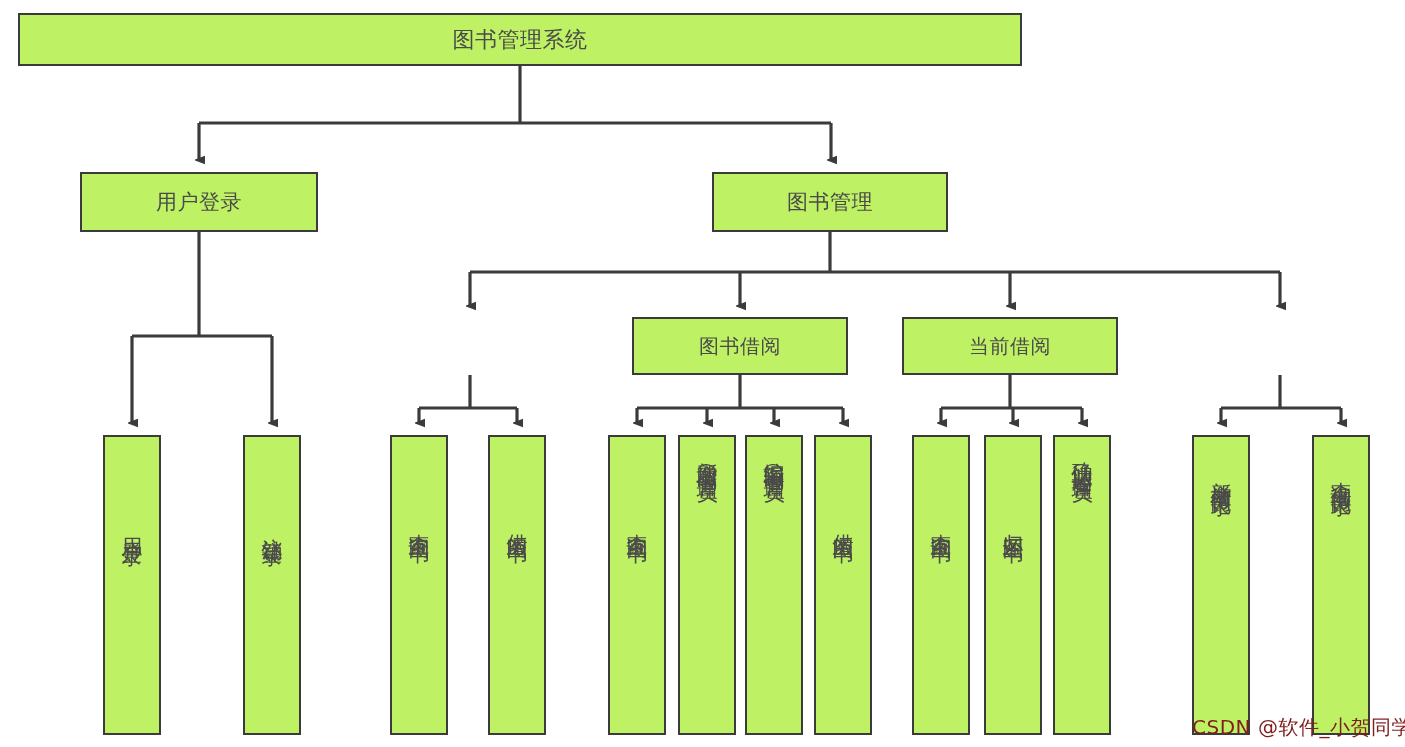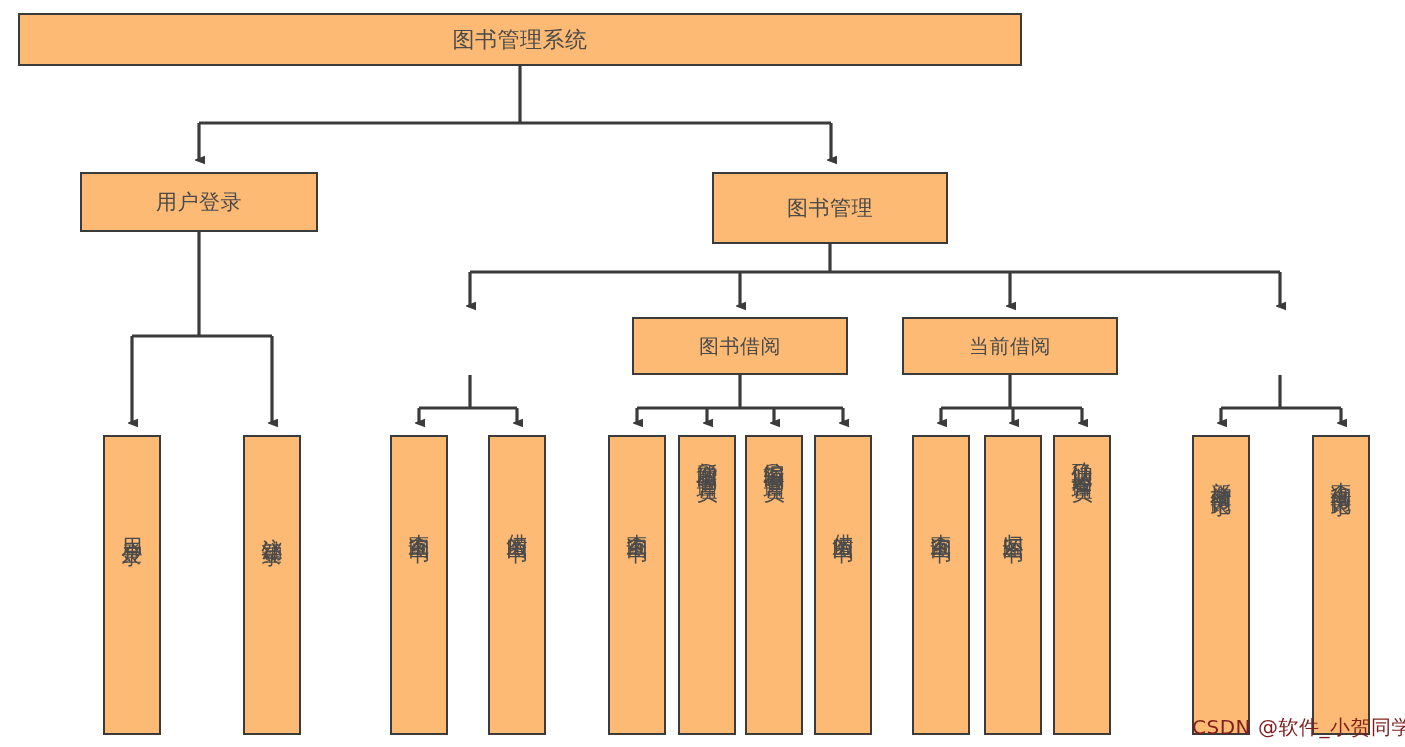--- a/index.html
+++ b/index.html
@@ -22,21 +22,21 @@
     left: 0;
     top: 0;
     width: 1405px;
     height: 747px;
     pointer-events: none;
   }
   .node {
     position: absolute;
     box-sizing: border-box;
     border: 2px solid #3b3b3b;
-    background: #fdba74;
+    background: #bef264;
     display: flex;
     align-items: center;
     justify-content: center;
     color: #4a4a4a;
   }
   .node .lbl {
     color: #4a4a4a;
     letter-spacing: 0.5px;
     line-height: 1.25;
     text-align: center;
@@ -128,21 +128,21 @@
     </g>
   </svg>
 
   <div class="node root" style="left:18px; top:13px; width:1004px; height:53px;">
     <span class="lbl">图书管理系统</span>
   </div>
 
   <div class="node level1" style="left:80px; top:172px; width:238px; height:60px;">
     <span class="lbl">用户登录</span>
   </div>
-  <div class="node level1" style="left:712px; top:172px; width:236px; height:72px;">
+  <div class="node level1" style="left:712px; top:172px; width:236px; height:60px;">
     <span class="lbl">图书管理</span>
   </div>
 
   <div class="node level2" style="left:902px; top:317px; width:216px; height:58px;">
     <span class="lbl">当前借阅</span>
   </div>
   <div class="node level2" style="left:632px; top:317px; width:216px; height:58px;">
     <span class="lbl">图书借阅</span>
   </div>
 

